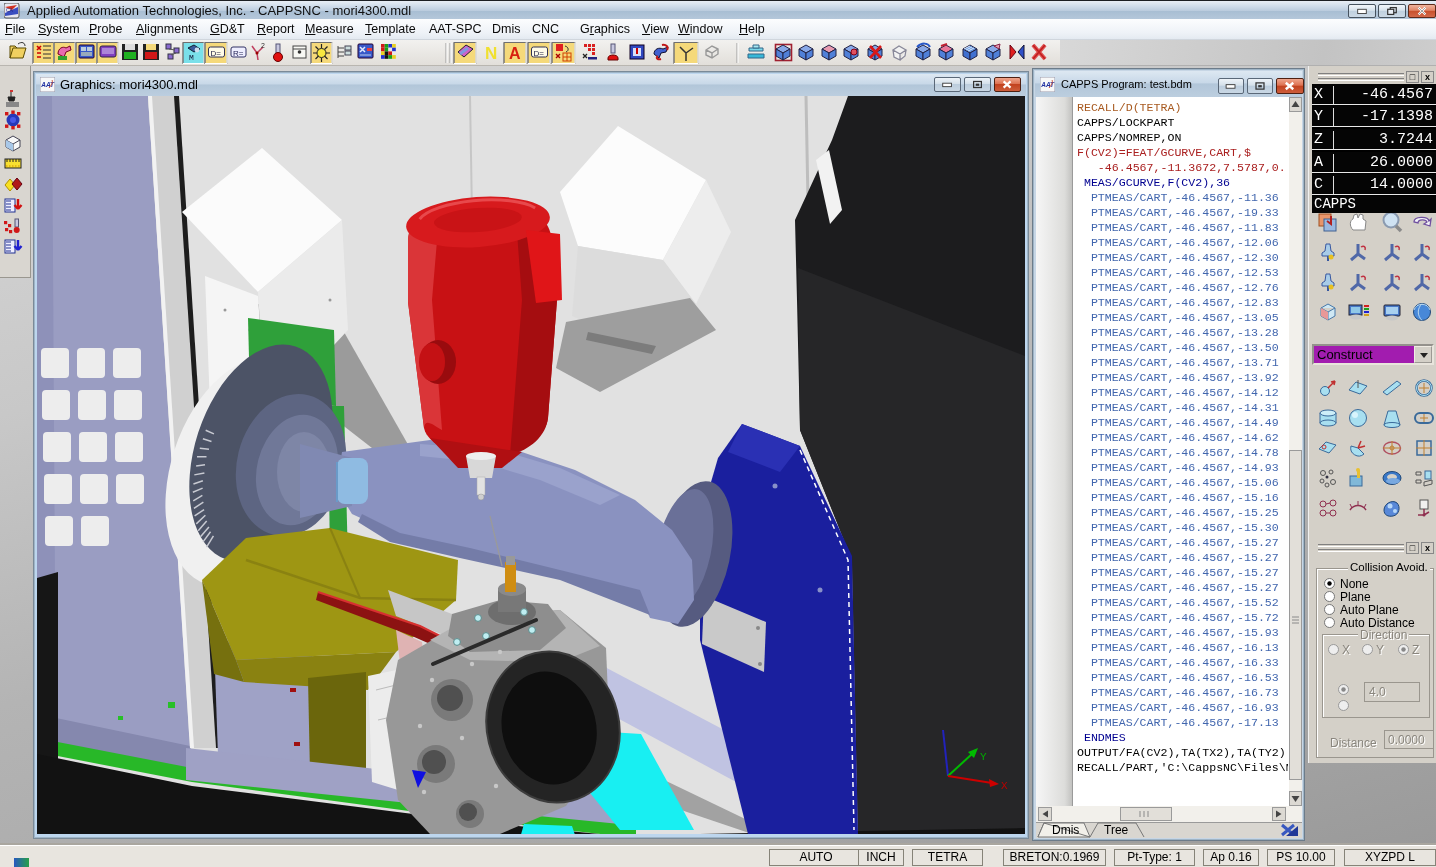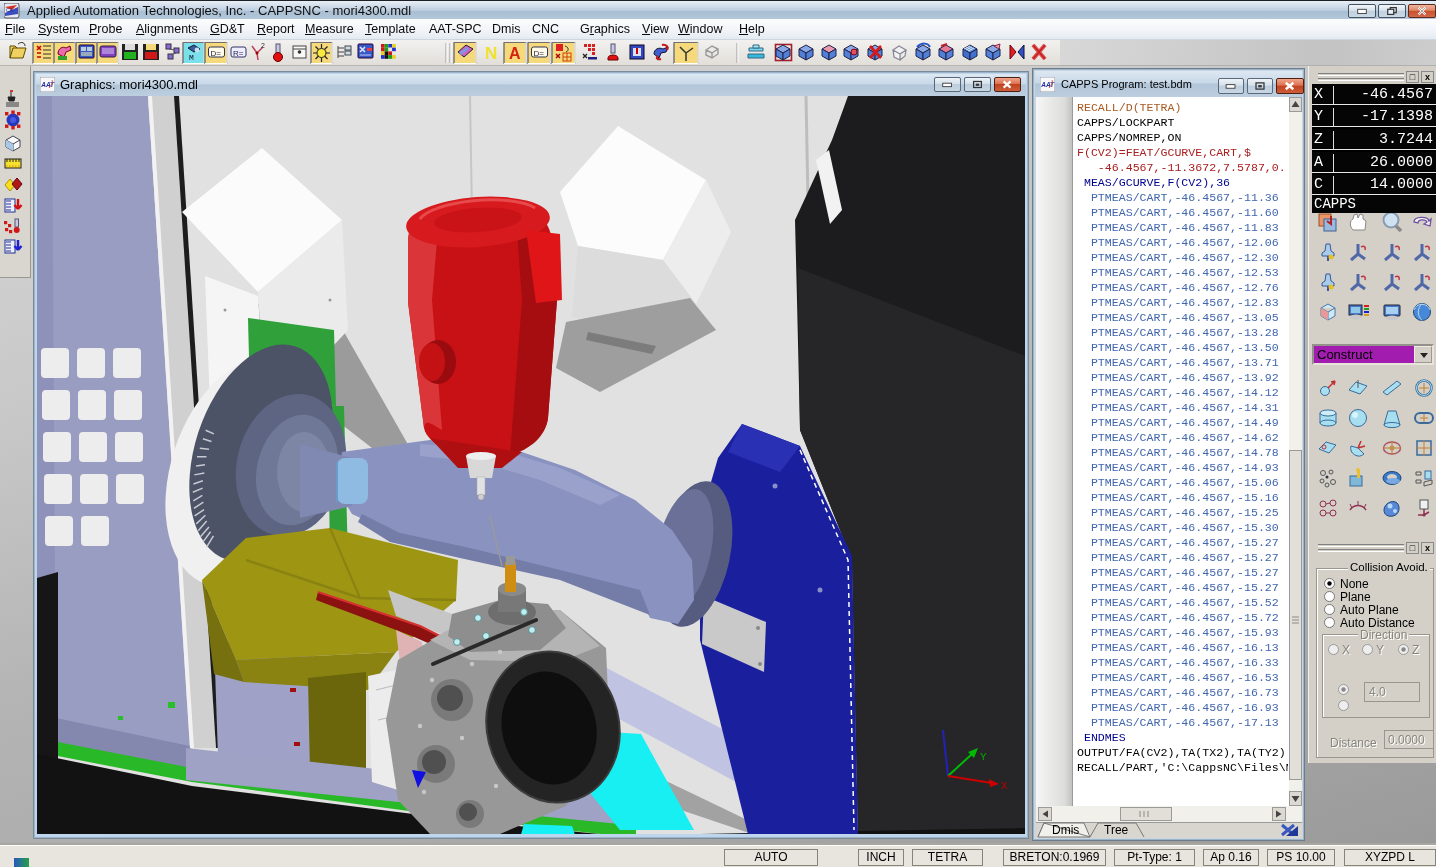--- a/index.html
+++ b/index.html
@@ -644,21 +644,21 @@
 </div>
 <div id="codearea"></div>
     <div id="gutter"></div>
 <pre class="code" style="left:1077px;top:100px;width:211px;color:#000;z-index:10;overflow:hidden;height:690px;font-size:11.6px"><span style="color:#a85a20">RECALL/D(TETRA)</span>
 <span style="color:#000000">CAPPS/LOCKPART</span>
 <span style="color:#000000">CAPPS/NOMREP,ON</span>
 <span style="color:#aa2020">F(CV2)=FEAT/GCURVE,CART,$</span>
 <span style="color:#aa2020">   -46.4567,-11.3672,7.5787,0.</span>
 <span style="color:#000090"> MEAS/GCURVE,F(CV2),36</span>
 <span style="color:#4166ae">  PTMEAS/CART,-46.4567,-11.36</span>
-<span style="color:#4166ae">  PTMEAS/CART,-46.4567,-11.60</span>
+<span style="color:#4166ae">  PTMEAS/CART,-46.4567,-19.33</span>
 <span style="color:#4166ae">  PTMEAS/CART,-46.4567,-11.83</span>
 <span style="color:#4166ae">  PTMEAS/CART,-46.4567,-12.06</span>
 <span style="color:#4166ae">  PTMEAS/CART,-46.4567,-12.30</span>
 <span style="color:#4166ae">  PTMEAS/CART,-46.4567,-12.53</span>
 <span style="color:#4166ae">  PTMEAS/CART,-46.4567,-12.76</span>
 <span style="color:#4166ae">  PTMEAS/CART,-46.4567,-12.83</span>
 <span style="color:#4166ae">  PTMEAS/CART,-46.4567,-13.05</span>
 <span style="color:#4166ae">  PTMEAS/CART,-46.4567,-13.28</span>
 <span style="color:#4166ae">  PTMEAS/CART,-46.4567,-13.50</span>
 <span style="color:#4166ae">  PTMEAS/CART,-46.4567,-13.71</span>
@@ -979,21 +979,21 @@
         <circle cx="5.5" cy="5.5" r="2.2" fill="#888"></circle>
       </svg>
       <svg class="abs" style="left:26px;top:140px" width="12" height="12" viewBox="0 0 12 12">
         <circle cx="5.5" cy="5.5" r="5" fill="#eee" stroke="#999"></circle>
       </svg>
       <div class="abs" style="left:52px;top:122px;width:56px;height:20px;border:1px solid #9a968e;background:#d4d0c8;color:#8a867e;padding:2px 0 0 4px;text-shadow:1px 1px 0 #fff">4.0</div>
       <div class="abs" style="left:18px;top:176px;color:#8a867e;text-shadow:1px 1px 0 #fff">Distance</div>
       <div class="abs" style="left:72px;top:170px;width:50px;height:19px;border:1px solid #9a968e;background:#d4d0c8;color:#8a867e;padding:2px 0 0 3px;text-shadow:1px 1px 0 #fff">0.0000</div>
     </div>
 <div id="statusbar">
-      <div class="sbox" style="left:724px;width:94px">AUTO</div>
+      <div class="sbox" style="left:769px;width:94px">AUTO</div>
       <div class="sbox" style="left:858px;width:46px">INCH</div>
       <div class="sbox" style="left:912px;width:71px">TETRA</div>
       <div class="sbox" style="left:1003px;width:103px">BRETON:0.1969</div>
       <div class="sbox" style="left:1114px;width:81px">Pt-Type: 1</div>
       <div class="sbox" style="left:1203px;width:56px">Ap 0.16</div>
       <div class="sbox" style="left:1267px;width:68px">PS 10.00</div>
       <div class="sbox" style="left:1344px;width:92px">XYZPD L</div>
     </div>
 <div class="abs" style="left:14px;top:858px;width:15px;height:9px;background:linear-gradient(90deg,#2858c0,#28a048);z-index:20"></div>
 </div>

